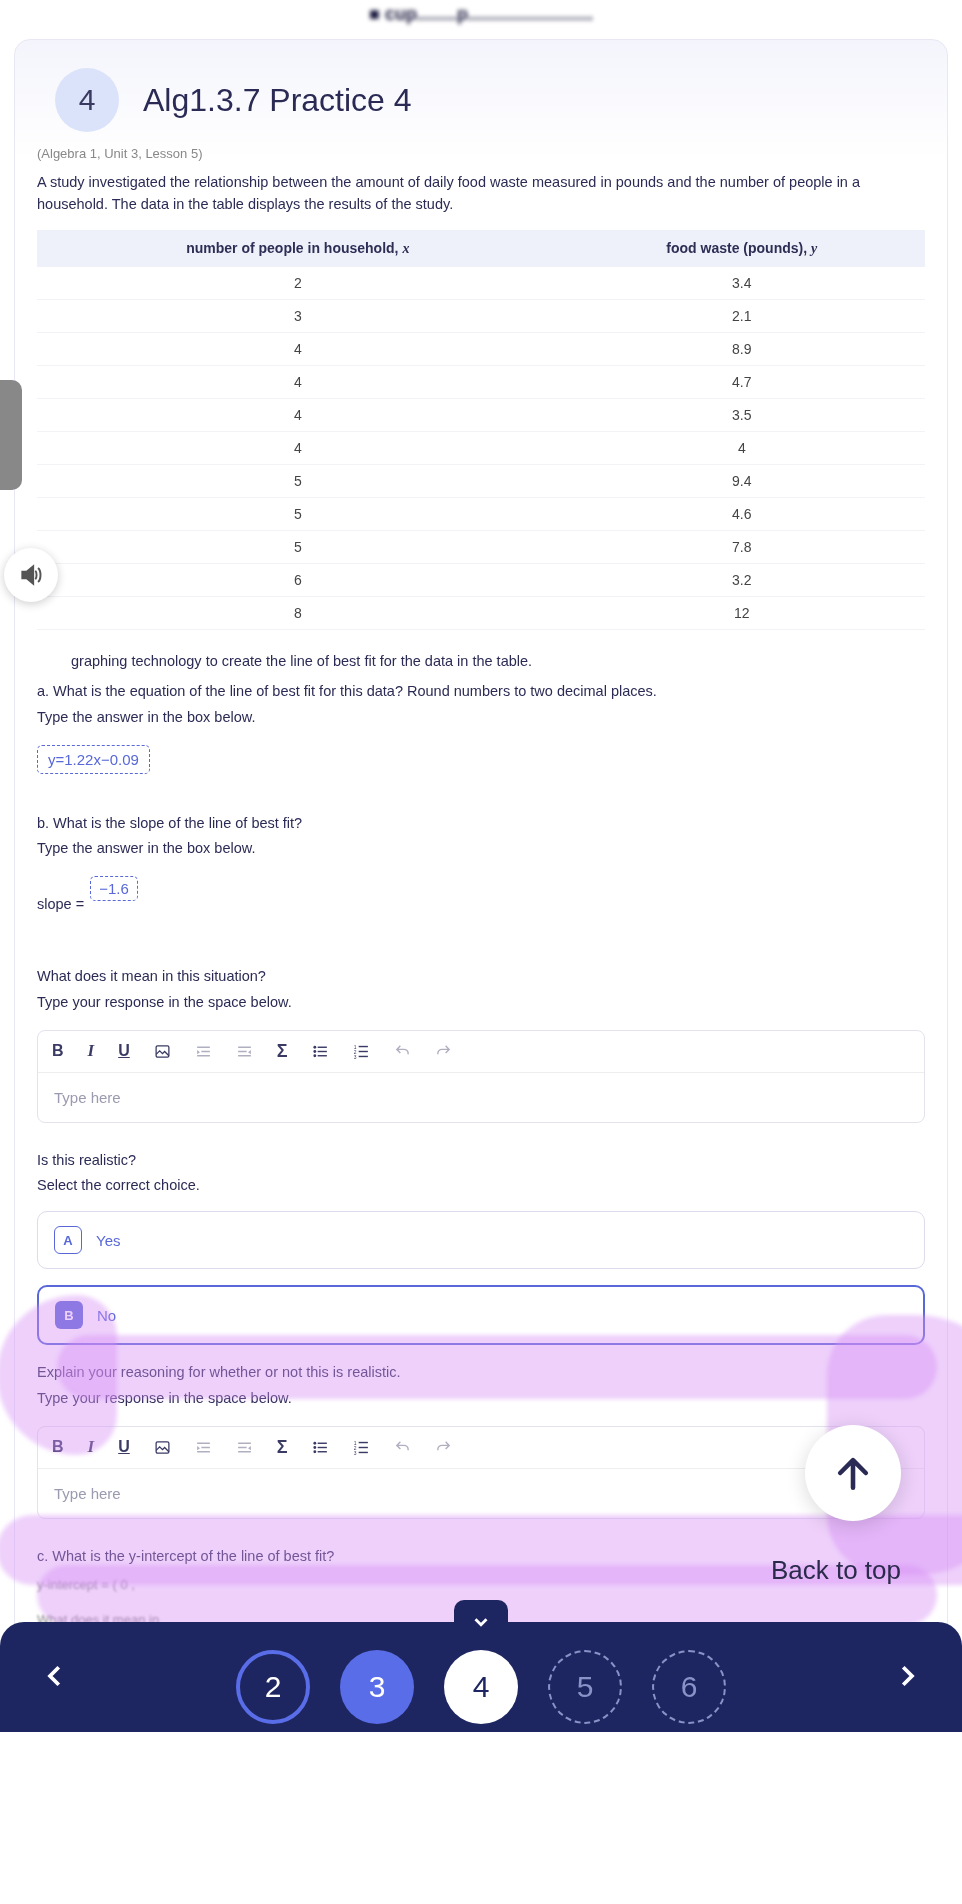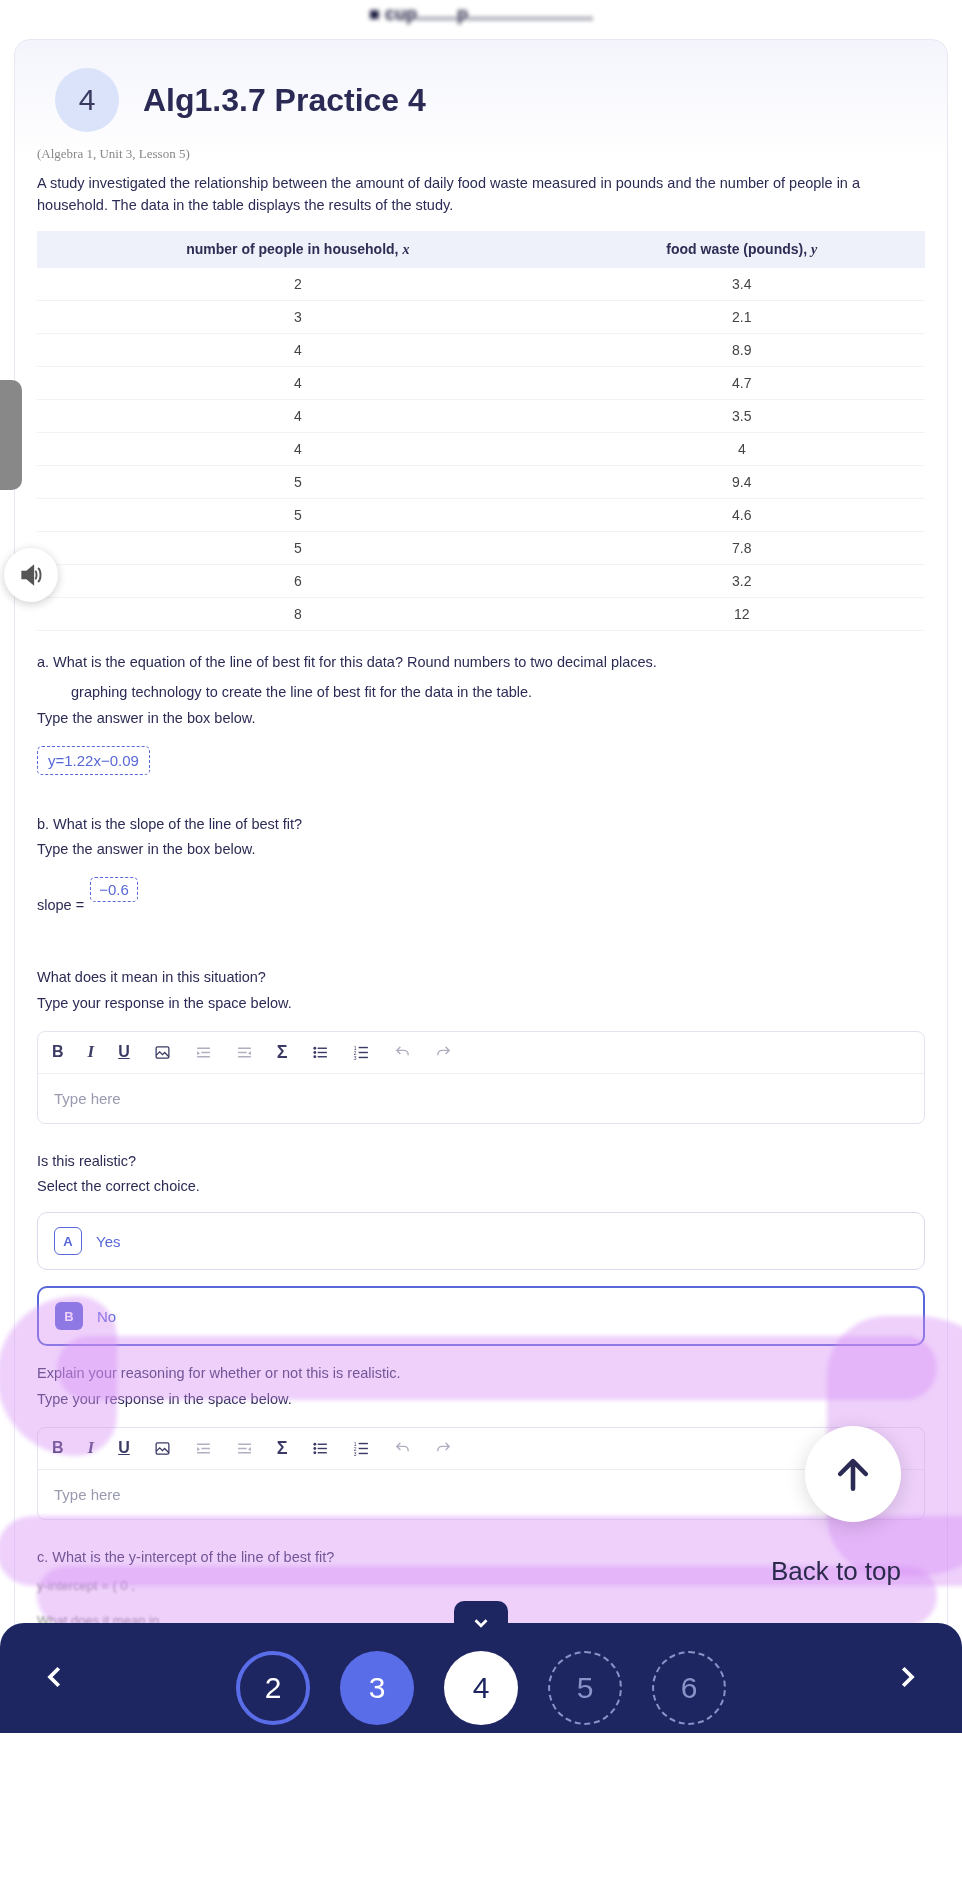--- a/index.html
+++ b/index.html
@@ -2,23 +2,23 @@
 <html><head>
 <meta charset="utf-8">
 <style>
 * { box-sizing: border-box; margin: 0; padding: 0; }
 body { font-family: -apple-system, BlinkMacSystemFont, 'Segoe UI', sans-serif; background: #fff; width: 962px; color: #333; }
 .url-bar { text-align: center; padding: 4px 0; font-weight: bold; color: #1a1a3e; font-size: 18px; overflow: hidden; white-space: nowrap; }
 .url-bar span { filter: blur(2px); }
 .main-card { border: 1px solid #e8e8f5; border-radius: 16px; margin: 10px 14px 0 14px; background: linear-gradient(180deg, #f4f5fc 0%, #ffffff 120px); padding-bottom: 20px; }
 .header { display: flex; align-items: center; padding: 28px 20px 14px 40px; }
 .badge { width: 64px; height: 64px; border-radius: 50%; background: #dbe3fb; color: #3a3a60; display: flex; align-items: center; justify-content: center; font-size: 30px; font-weight: 500; margin-right: 24px; }
-.page-title { font-size: 32px; font-weight: 700; color: #2a2a55; }
+.page-title { font-size: 32px; font-weight: 400; color: #2a2a55; }
 .content { padding: 0 22px; }
-.crumb { color: #888; font-size: 13px; margin-bottom: 10px; font-family: Liberation Serif, serif; }
+.crumb { color: #888; font-size: 13px; margin-bottom: 10px; }
 .body-text { color: #2b2b55; font-size: 14.5px; line-height: 1.55; margin-bottom: 14px; }
 table { width: 100%; border-collapse: collapse; margin: 12px 0 20px; }
 th { background: #eef1fa; color: #2e2e55; font-weight: 600; font-size: 14px; padding: 10px; text-align: center; }
 th .var { font-style: italic; font-family: 'Times New Roman', serif; }
 td { text-align: center; padding: 8px; font-size: 14px; color: #444; border-bottom: 1px solid #f2f2f7; }
 .prompt { color: #2b2b55; font-size: 14.5px; line-height: 1.55; margin: 8px 0 6px; }
 .hint { color: #2b2b55; font-size: 14.5px; margin-bottom: 20px; }
 .answer-box { display: inline-block; border: 1.5px dashed #5868d8; border-radius: 5px; padding: 5px 10px; color: #5868d8; font-family: Liberation Sans, sans-serif; font-size: 15px; margin-bottom: 30px; }
 .answer-box.small { padding: 3px 8px; }
 .slope-line { display: flex; align-items: center; gap: 6px; margin-bottom: 34px; }
@@ -133,30 +133,30 @@
             <td>6</td>
             <td>3.2</td>
           </tr>
           <tr>
             <td>8</td>
             <td>12</td>
           </tr>
         </tbody>
     </table>
 
+    <div class="prompt" style="text-indent:34px">graphing technology to create the line of best fit for the data in the table.</div>
     <div class="prompt">a. What is the equation of the line of best fit for this data? Round numbers to two decimal places.</div>
-    <div class="prompt" style="text-indent:34px">graphing technology to create the line of best fit for the data in the table.</div>
     <div class="hint">Type the answer in the box below.</div>
     <div class="answer-box">y=1.22x−0.09</div>
 
     <div class="prompt">b. What is the slope of the line of best fit?</div>
     <div class="hint">Type the answer in the box below.</div>
     <div class="slope-line">
       <span class="slope-label">slope =</span>
-      <span class="answer-box small">−0.6</span>
+      <span class="answer-box small">−1.6</span>
     </div>
 
     <div class="prompt">What does it mean in this situation?</div>
     <div class="hint">Type your response in the space below.</div>
 
     <div class="editor">
       <div class="toolbar">
         <span class="tb-btn bold">B</span>
         <span class="tb-btn italic">I</span>
         <span class="tb-btn underline">U</span>

